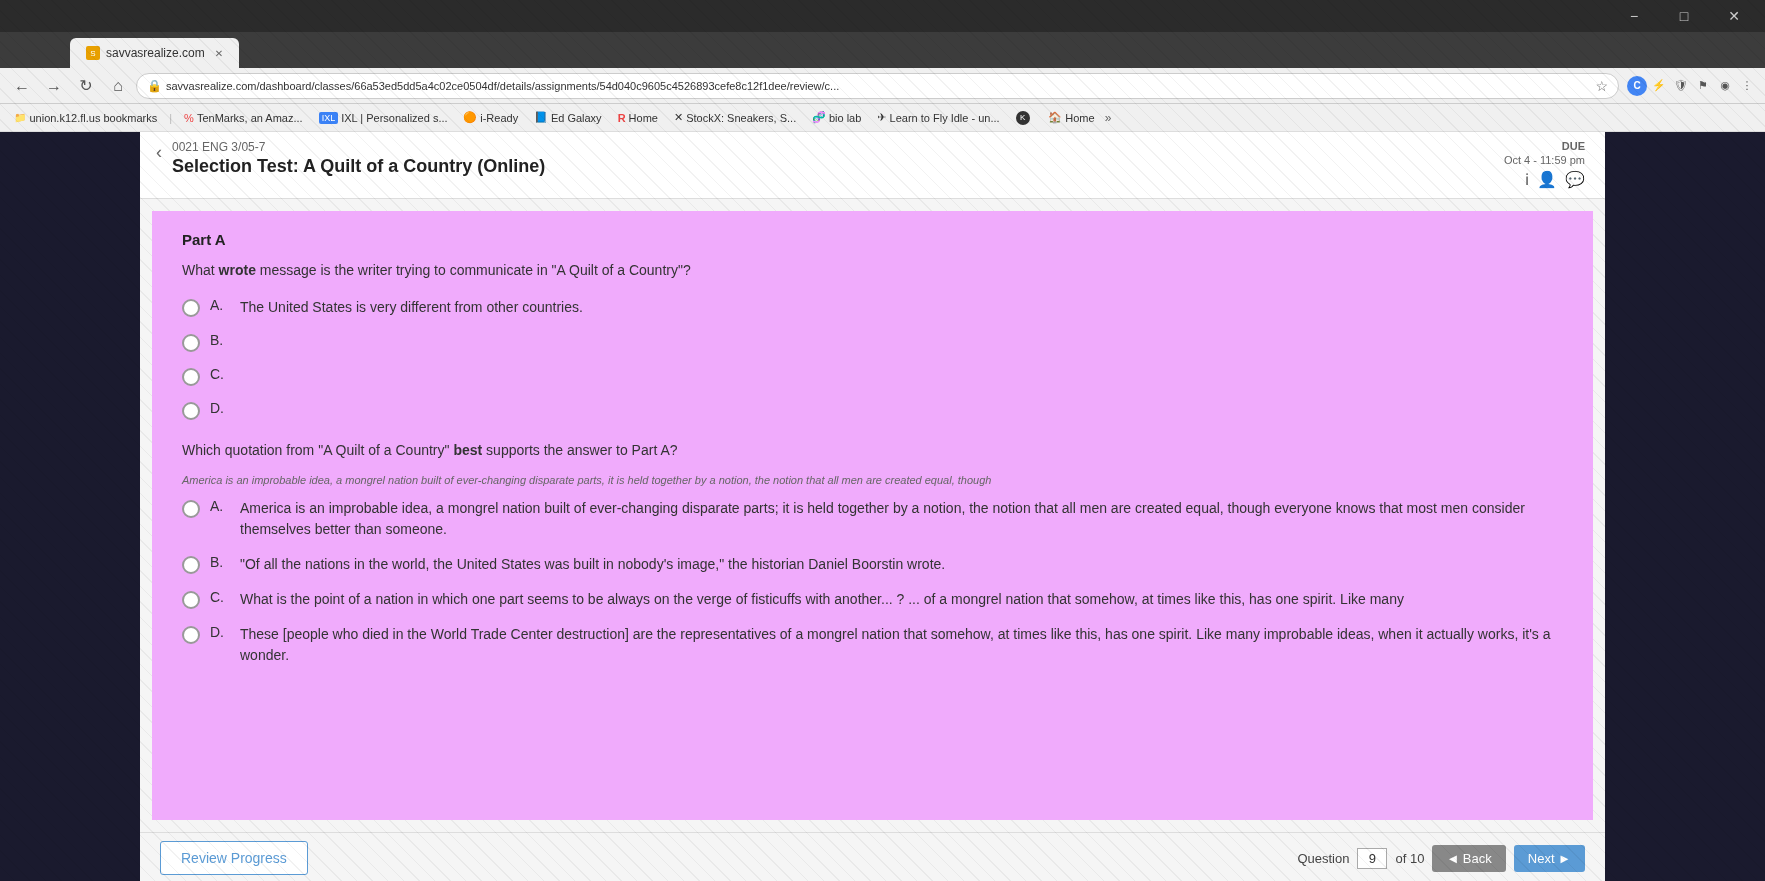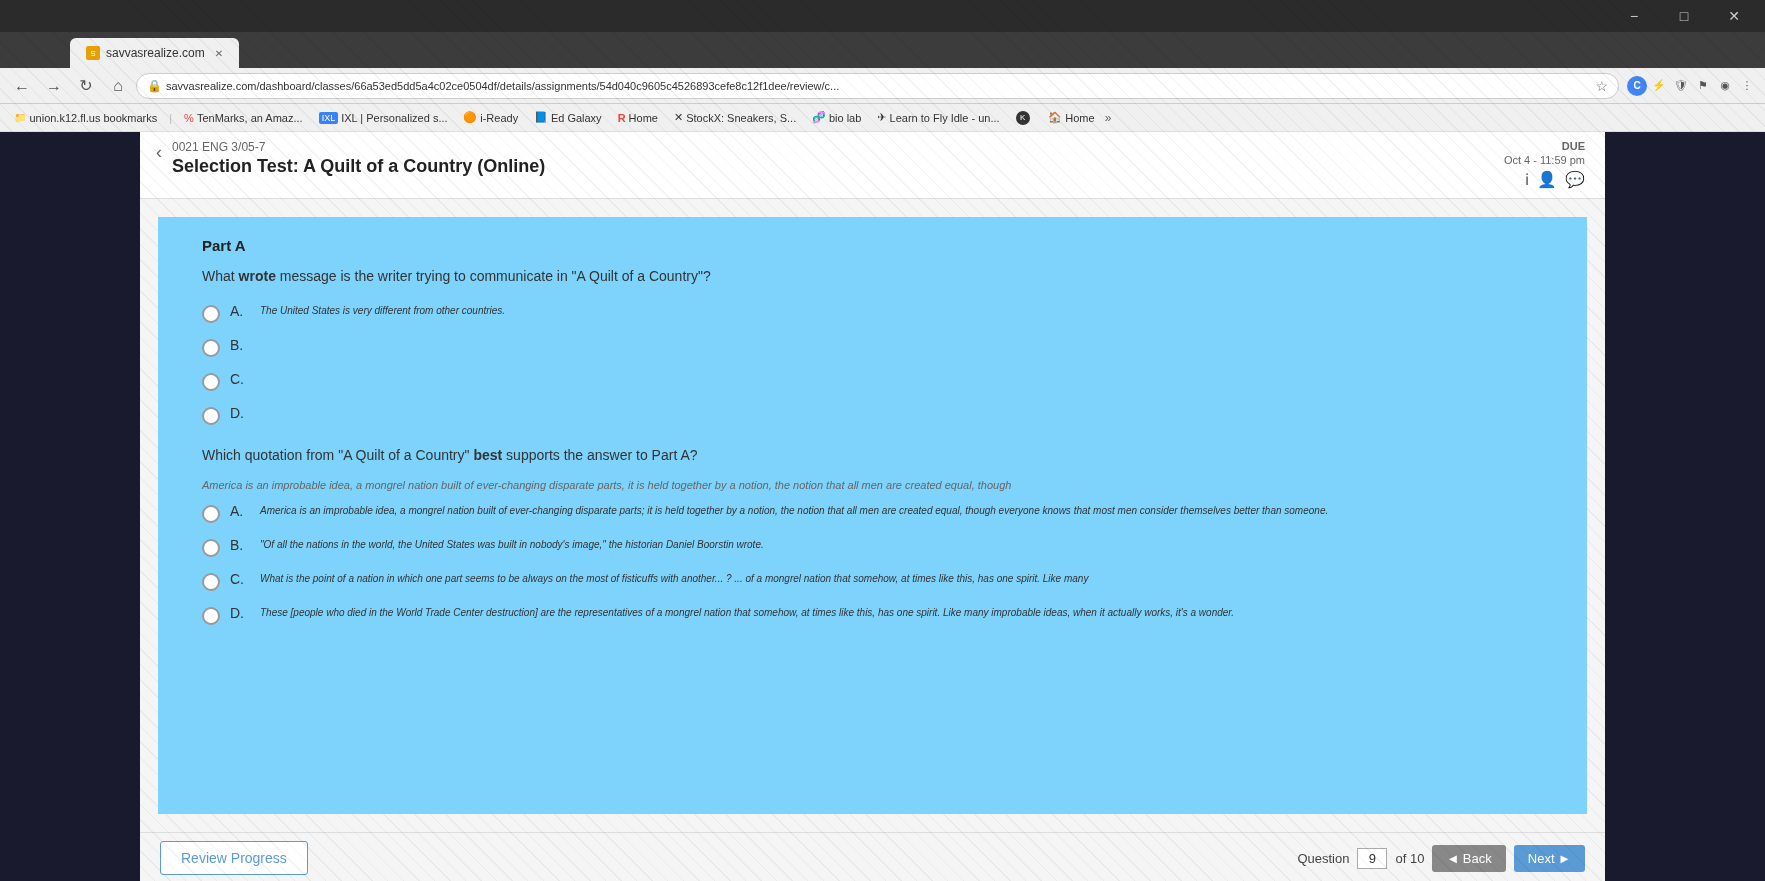--- a/index.html
+++ b/index.html
@@ -42,29 +42,29 @@
     .header-title-block { display: flex; flex-direction: column; }
     .breadcrumb-text { font-size: 12px; color: #666; margin-bottom: 2px; }
     .page-title-text { font-size: 18px; font-weight: bold; color: #222; }
     .header-right { display: flex; flex-direction: column; align-items: flex-end; gap: 2px; }
     .due-label { font-size: 11px; color: #666; font-weight: bold; }
     .due-date { font-size: 11px; color: #666; }
     .header-icons { display: flex; gap: 8px; align-items: center; }
     .hdr-icon { font-size: 16px; color: #555; cursor: pointer; }
 
     
-    .quiz-content { flex: 1; padding: 20px 44px; overflow-y: auto; background: #7dd3fc; margin: 18px; position: relative; }
+    .quiz-content { flex: 1; padding: 20px 30px; overflow-y: auto; background: #f0abfc; margin: 12px; position: relative; }
 
     .part-label { font-size: 15px; font-weight: bold; color: #222; margin-bottom: 12px; }
     .question-text { font-size: 14px; color: #333; margin-bottom: 16px; line-height: 1.5; }
 
     .answer-option { display: flex; align-items: flex-start; margin-bottom: 14px; gap: 10px; }
     .radio-btn { width: 18px; height: 18px; border: 2px solid #999; border-radius: 50%; flex-shrink: 0; margin-top: 2px; cursor: pointer; background: white; }
     .option-letter { font-size: 14px; color: #333; min-width: 20px; }
-    .option-text { font-size: 10px; color: #333; line-height: 1.5; font-style: italic; }
+    .option-text { font-size: 14px; color: #333; line-height: 1.5; }
 
     .part-b-section { margin-top: 20px; }
     .part-b-question { font-size: 14px; color: #333; margin-bottom: 12px; line-height: 1.5; }
 
     
     .context-text { font-size: 11px; color: #666; margin-bottom: 10px; font-style: italic; line-height: 1.4; }
 
     
     .quiz-footer { background: #f5f5f5; border-top: 1px solid #ddd; padding: 8px 20px; display: flex; align-items: center; justify-content: space-between; }
     .review-progress-btn { border: 1px solid #5b9bd5; background: white; color: #5b9bd5; padding: 8px 20px; font-size: 14px; cursor: pointer; border-radius: 3px; }
@@ -241,21 +241,21 @@
 
         <div class="answer-option">
           <div class="radio-btn"></div>
           <span class="option-letter">B.</span>
           <span class="option-text">"Of all the nations in the world, the United States was built in nobody's image," the historian Daniel Boorstin wrote.</span>
         </div>
 
         <div class="answer-option">
           <div class="radio-btn"></div>
           <span class="option-letter">C.</span>
-          <span class="option-text">What is the point of a nation in which one part seems to be always on the most of fisticuffs with another... ? ... of a mongrel nation that somehow, at times like this, has one spirit. Like many</span>
+          <span class="option-text">What is the point of a nation in which one part seems to be always on the verge of fisticuffs with another... ? ... of a mongrel nation that somehow, at times like this, has one spirit. Like many</span>
         </div>
 
         <div class="answer-option">
           <div class="radio-btn"></div>
           <span class="option-letter">D.</span>
           <span class="option-text">These [people who died in the World Trade Center destruction] are the representatives of a mongrel nation that somehow, at times like this, has one spirit. Like many improbable ideas, when it actually works, it's a wonder.</span>
         </div>
       </div>
 
     </div>

